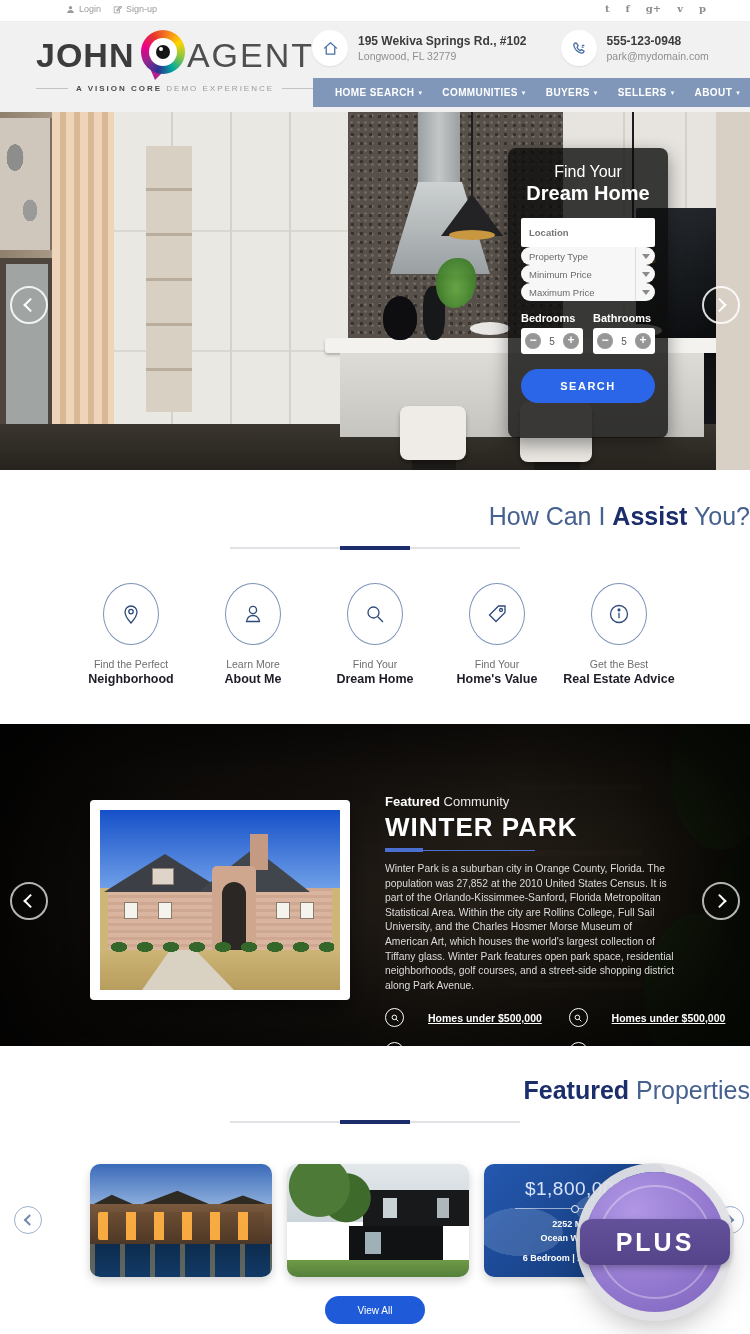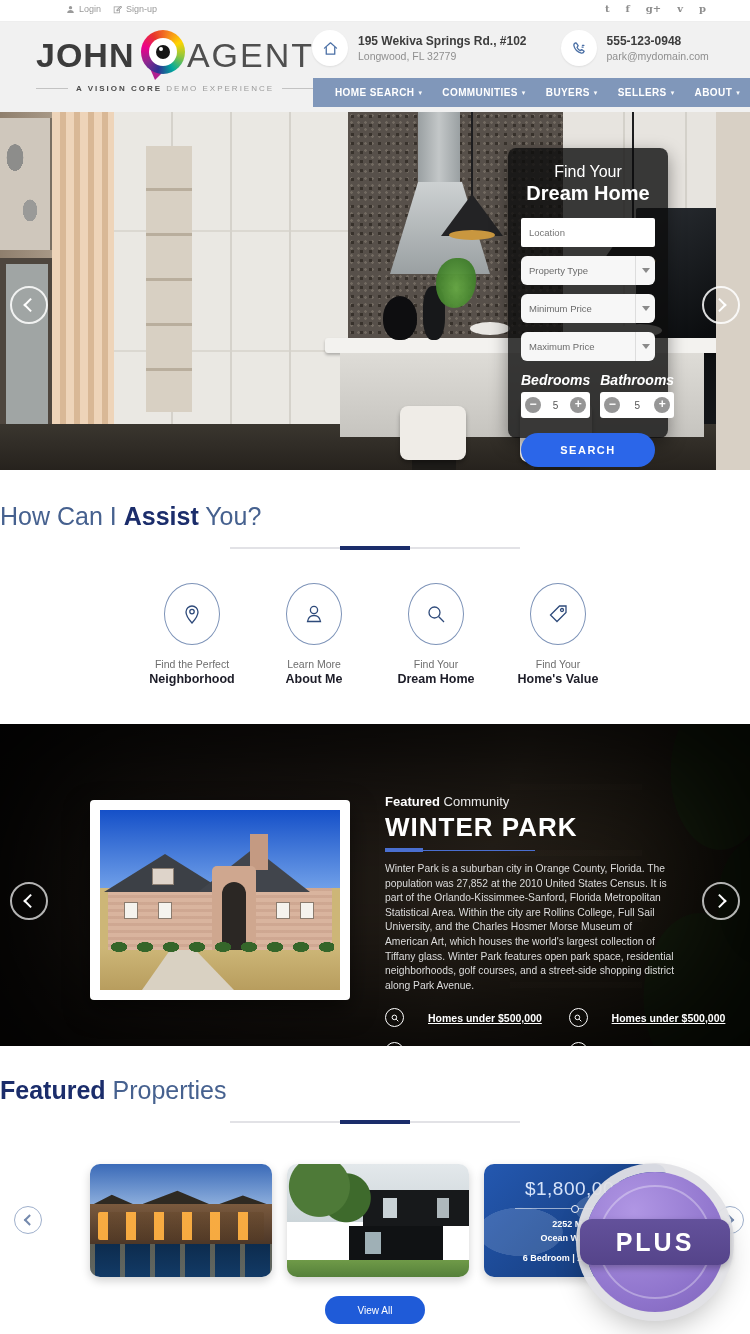--- a/index.html
+++ b/index.html
@@ -98,39 +98,39 @@
   .chev { width:10px; height:10px; border-left:2px solid #fff; border-bottom:2px solid #fff; }
   .chev-l { transform:rotate(45deg) translate(1px,-1px); }
   .chev-r { transform:rotate(-135deg) translate(1px,-1px); }
 
   
   .search-form { position:absolute; left:508px; top:36px; width:160px; height:290px;
     background:rgba(12,12,12,.8); border-radius:8px; padding:15px 13px; z-index:6; box-shadow:0 6px 18px rgba(0,0,0,.4); }
   .sf-title1 { font-size:16px; color:#fff; text-align:center; font-weight:300; }
   .sf-title2 { font-size:20px; color:#fff; text-align:center; font-weight:bold; margin-top:1px; }
   .sf-input { width:100%; height:29px; border:none; border-radius:2px; margin-top:13px; padding:11px 8px;
-    font-size:9.5px; color:#555; font-family:inherit; background:#fff; }
-  .sf-select { width:100%; height:29px; background:#f7f7f7; border-radius:6px; margin-top:9px;
+    font-size:9.5px; color:#555; font-family:inherit; background:#fff;font-weight:bold; }
+  .sf-select { width:100%; height:18px; background:#f7f7f7; border-radius:12px; 
     display:flex; align-items:stretch; cursor:pointer; }
   .sf-select-label { flex:1; display:flex; align-items:center; padding-left:8px; font-size:9.5px; color:#6b6b6b; }
   .sf-caret-box { width:20px; border-left:1px solid #ddd; display:flex; align-items:center; justify-content:center; }
   .sf-caret { width:0; height:0; border-left:4px solid transparent; border-right:4px solid transparent; border-top:5px solid #8a8a8a; }
   .sf-steppers { display:flex; gap:10px; margin-top:11px; }
   .sf-step-col { flex:1; }
-  .sf-step-label { font-size:14px; font-weight:bold; color:#fff; margin-bottom:4px;font-style:italic; }
+  .sf-step-label { font-size:11px; font-weight:bold; color:#fff; margin-bottom:4px; }
   .stepper { height:26px; background:#fff; border-radius:3px; display:flex; align-items:center; justify-content:space-between; padding:0 4px; }
   .step-btn { width:16px; height:16px; border-radius:50%; background:#969696; color:#fff; font-size:12px; line-height:15px;
     text-align:center; cursor:pointer; font-weight:bold; }
   .step-val { font-size:10px; color:#555; }
   .sf-search { margin-top:15px; width:100%; height:34px; border:none; border-radius:17px; background:#2b66e9;
     color:#fff; font-size:11px; font-weight:bold; letter-spacing:1.5px; cursor:pointer; font-family:inherit; }
 
   
   .assist { height:250px; background:#fff; padding-top:32px; }
-  .sec-title { text-align:left; font-size:25px; color:#46618f; font-weight:300; }
+  .sec-title { text-align:right; font-size:25px; color:#46618f; font-weight:300; }
   .sec-title b { color:#1b2d6b; font-weight:bold; }
   .divider { width:290px; height:2px; background:#e2e2e6; margin:16px auto 0; position:relative; }
   .divider::after { content:""; position:absolute; left:110px; top:-1px; width:70px; height:4px; background:#1b2d6b; }
   .assist-row { display:flex; justify-content:center; margin-top:34px; }
   .assist-item { width:122px; text-align:center; cursor:pointer; }
   .assist-circle { width:56px; height:62px; border:1px solid #7d93b8; border-radius:50%; margin:0 auto;
     display:flex; align-items:center; justify-content:center; }
   .assist-l1 { font-size:10.5px; color:#6e6e6e; margin-top:13px; }
   .assist-l2 { font-size:12.5px; font-weight:bold; color:#1d1d28; margin-top:2px; }
 
@@ -451,20 +451,31 @@
     <div class="assist-item">
       <div class="assist-circle">
           <svg width="24" height="24" viewBox="0 0 24 24" fill="none" stroke="#2e4a7a" stroke-width="1.3">
             <path d="M20 4h-6.5L4.5 13l6.5 6.5 9-9z"></path>
             <circle cx="16" cy="8" r="1.5"></circle>
           </svg>
         </div>
       <div class="assist-l1">Find Your</div>
       <div class="assist-l2">Home's Value</div>
     </div>
+    <div class="assist-item">
+      <div class="assist-circle">
+          <svg width="24" height="24" viewBox="0 0 24 24" fill="none" stroke="#2e4a7a" stroke-width="1.3">
+            <circle cx="12" cy="12" r="8.5"></circle>
+            <line x1="12" y1="10.8" x2="12" y2="16.2"></line>
+            <circle cx="12" cy="7.9" r="0.9" fill="#2e4a7a"></circle>
+          </svg>
+        </div>
+      <div class="assist-l1">Get the Best</div>
+      <div class="assist-l2">Real Estate Advice</div>
+    </div>
   </div>
 </div>
 
 <div class="community">
   <div class="wp-shelf"></div>
   <div class="wp-plant"></div>
   <div class="wp-vignette"></div>
 
   <div class="house-card">
     <div class="house-photo">

